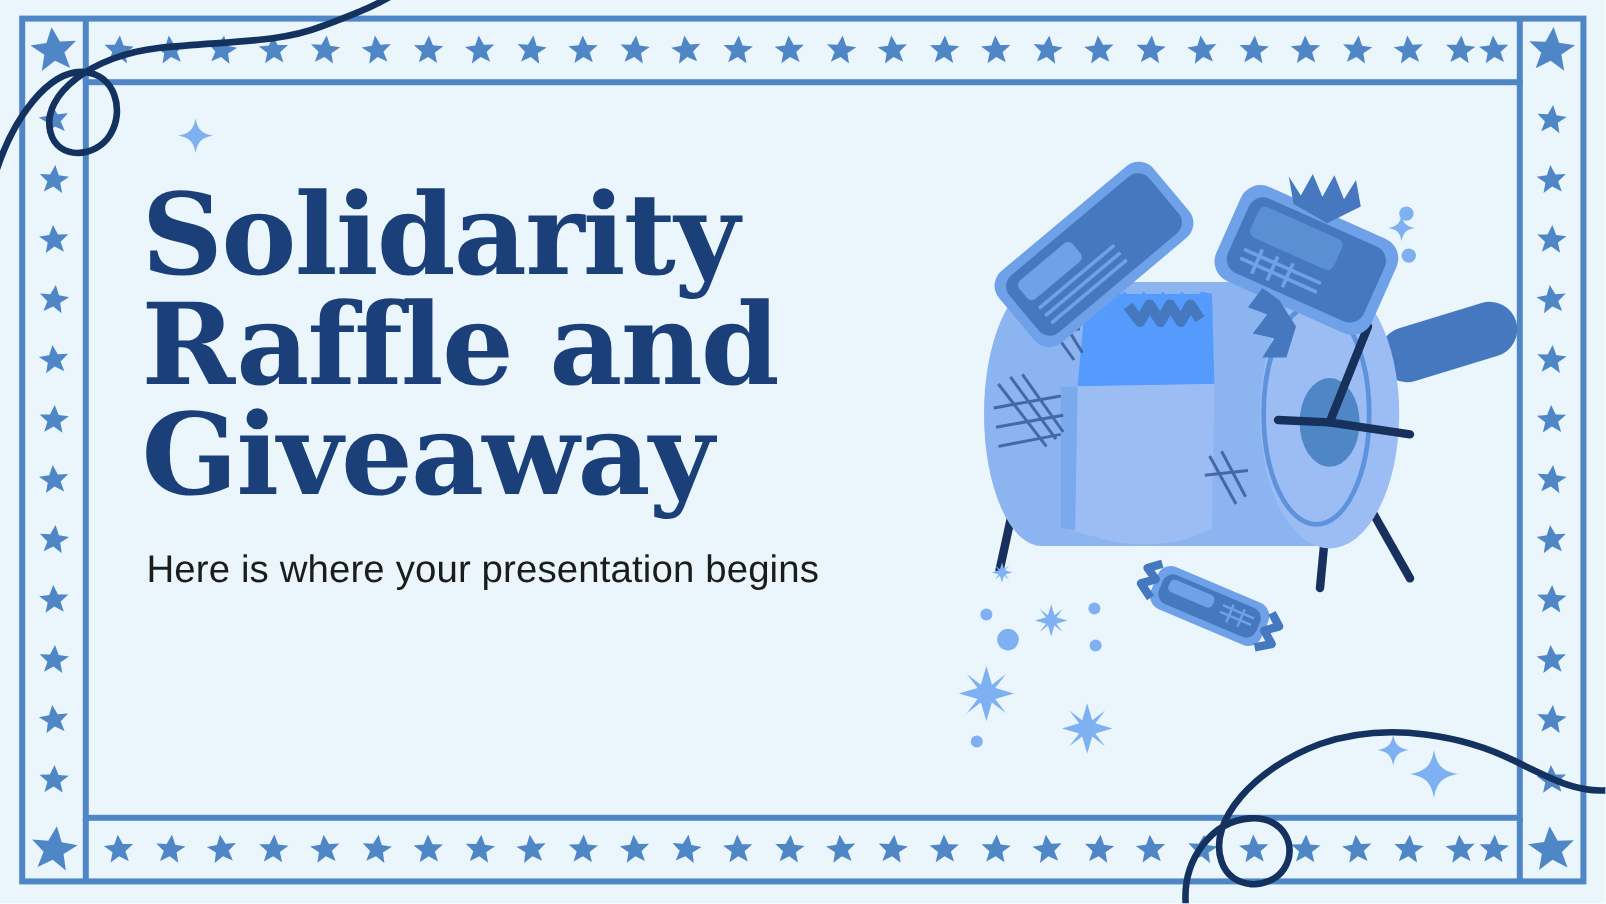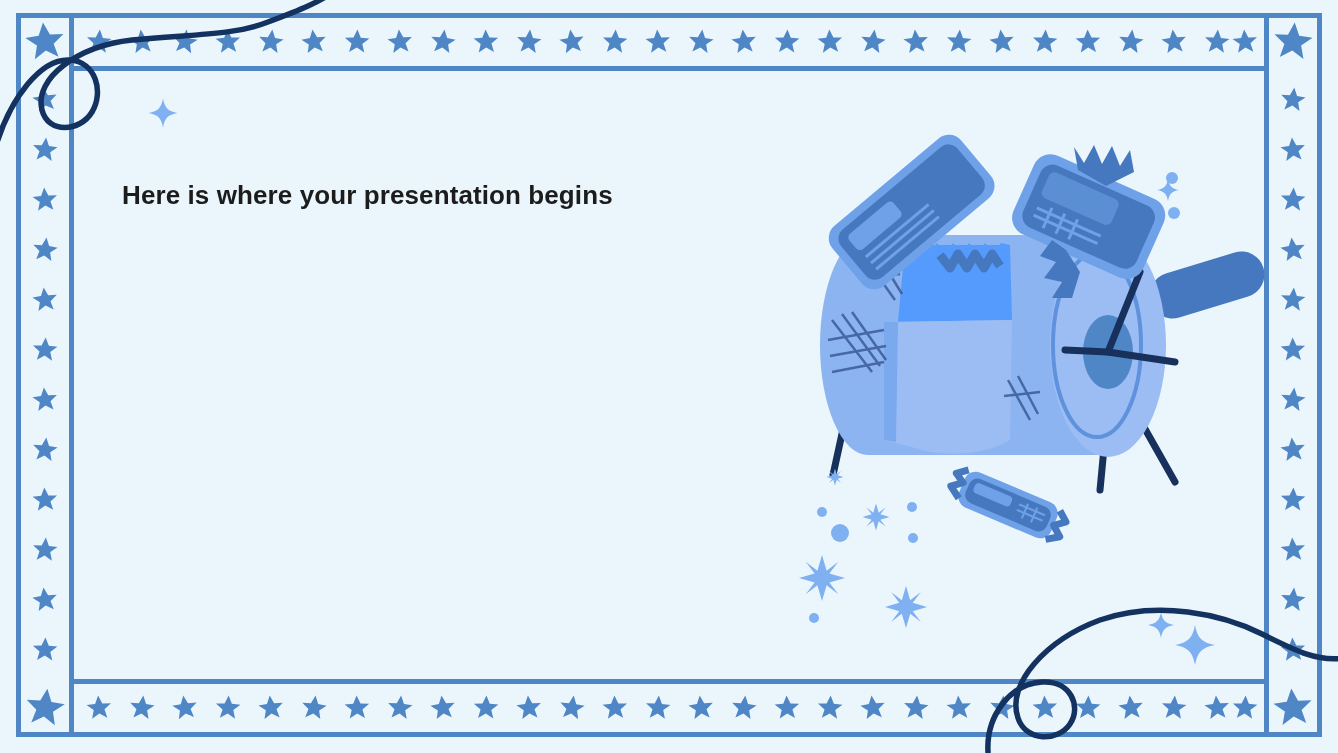--- a/index.html
+++ b/index.html
@@ -42,22 +42,22 @@
     font-weight: 700;
     font-size: 94px;
     line-height: 0.98;
     letter-spacing: -1.5px;
     color: #1b4079;
     white-space: pre-line;
   }
   #slide-subtitle {
     margin: 30px 0 0 4px;
     font-family: "Liberation Sans", sans-serif;
-    font-weight: 700;
-    font-size: 26px;
+    font-weight: 400;
+    font-size: 32px;
     letter-spacing: 0.1px;
     color: #1c1c1c;
   }
 </style>
 </head>
 <body>
 
 <div id="slide">
 
   <svg id="frame-layer" viewBox="0 0 1338 753" xmlns="http://www.w3.org/2000/svg">
@@ -327,16 +327,19 @@
       <path d="M-6,152 C10,96 42,58 70,60 C96,62 104,92 92,112
                C80,132 48,134 42,110 C34,78 78,46 132,40
                C190,34 232,36 268,22 C300,10 320,2 336,-10"></path>
       <path d="M988,752 C986,716 1010,684 1042,682 C1070,680 1082,706 1070,724
                C1058,742 1026,742 1018,718 C1006,684 1046,640 1100,620
                C1158,600 1222,614 1262,634 C1296,651 1318,662 1344,658"></path>
     </g>
   </svg>
 
   <div id="text-block">
+    <h1 id="slide-title">Solidarity
+Raffle and
+Giveaway</h1>
     <p id="slide-subtitle">Here is where your presentation begins</p>
   </div>
 
 </div>
 
 </body></html>

